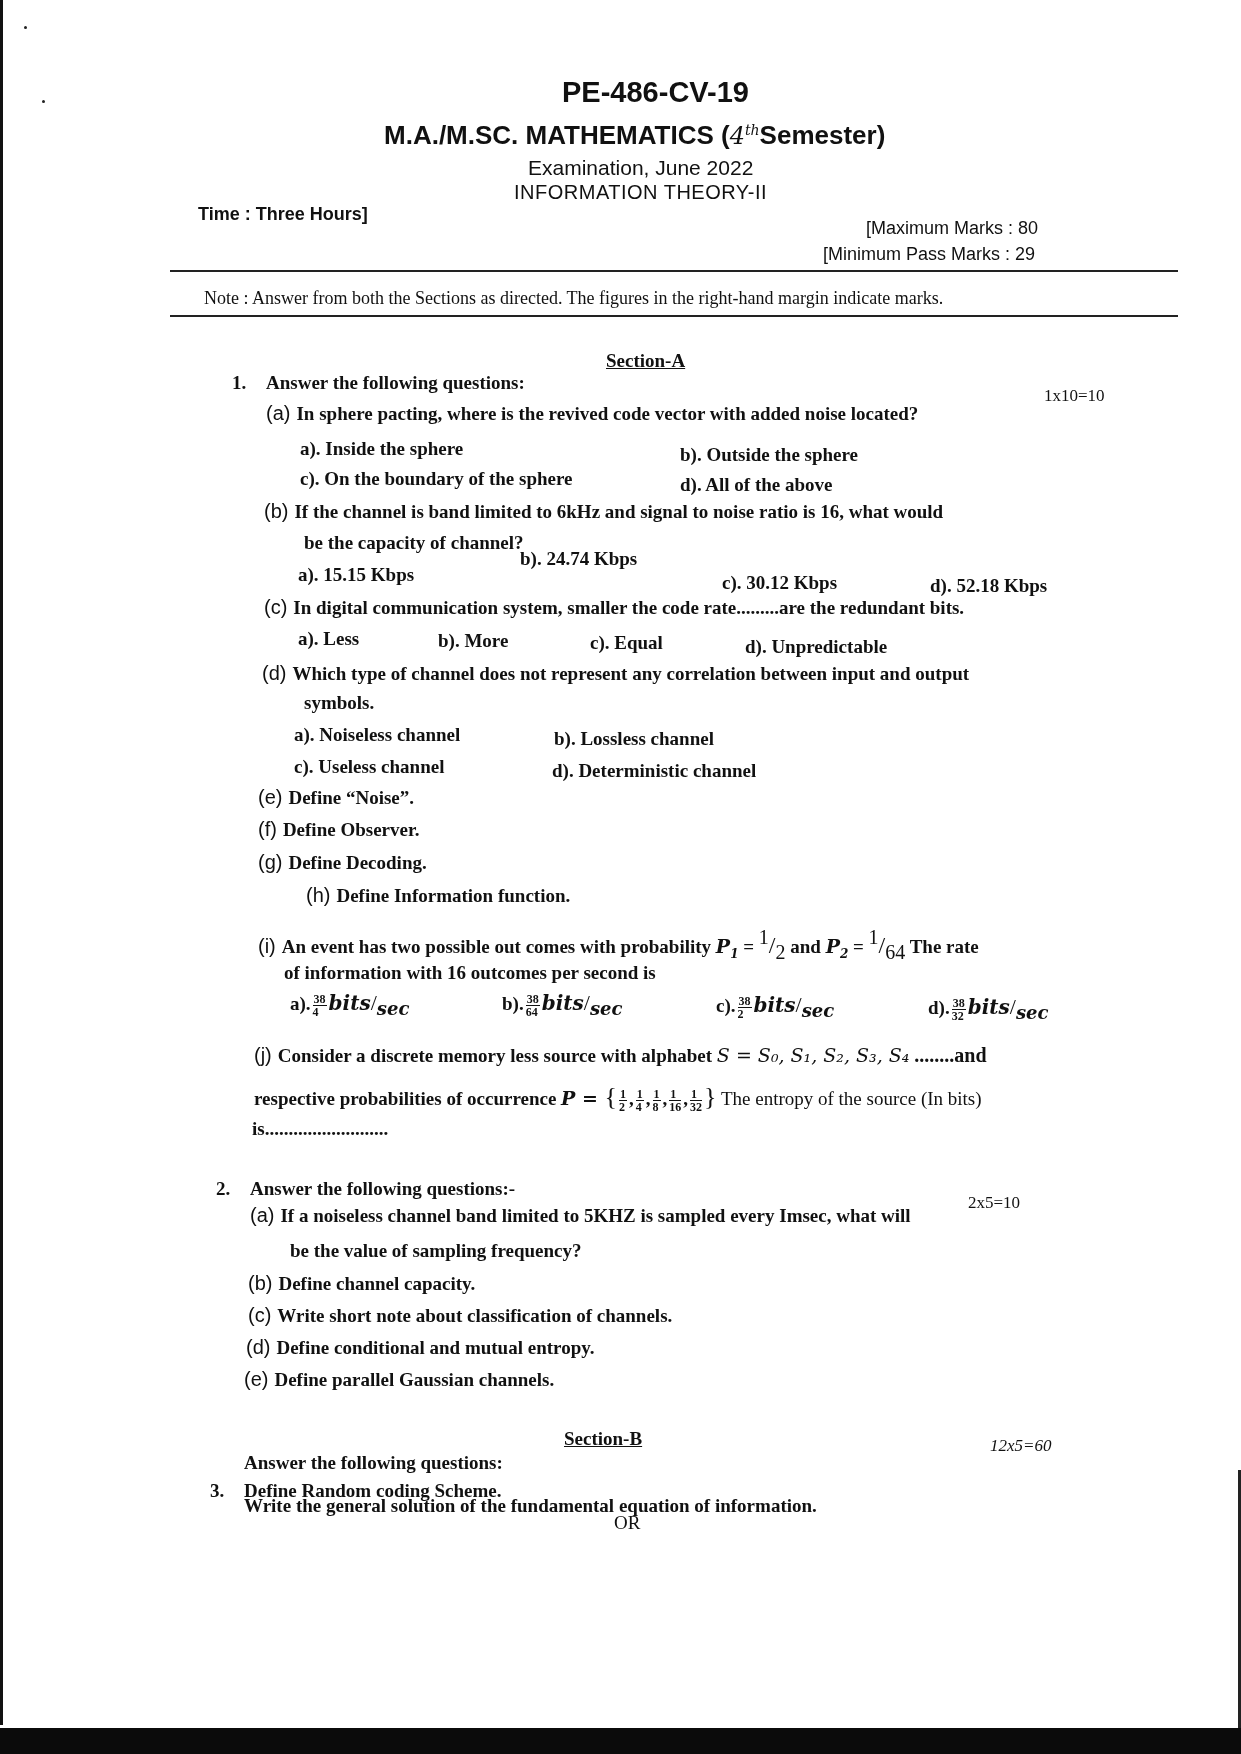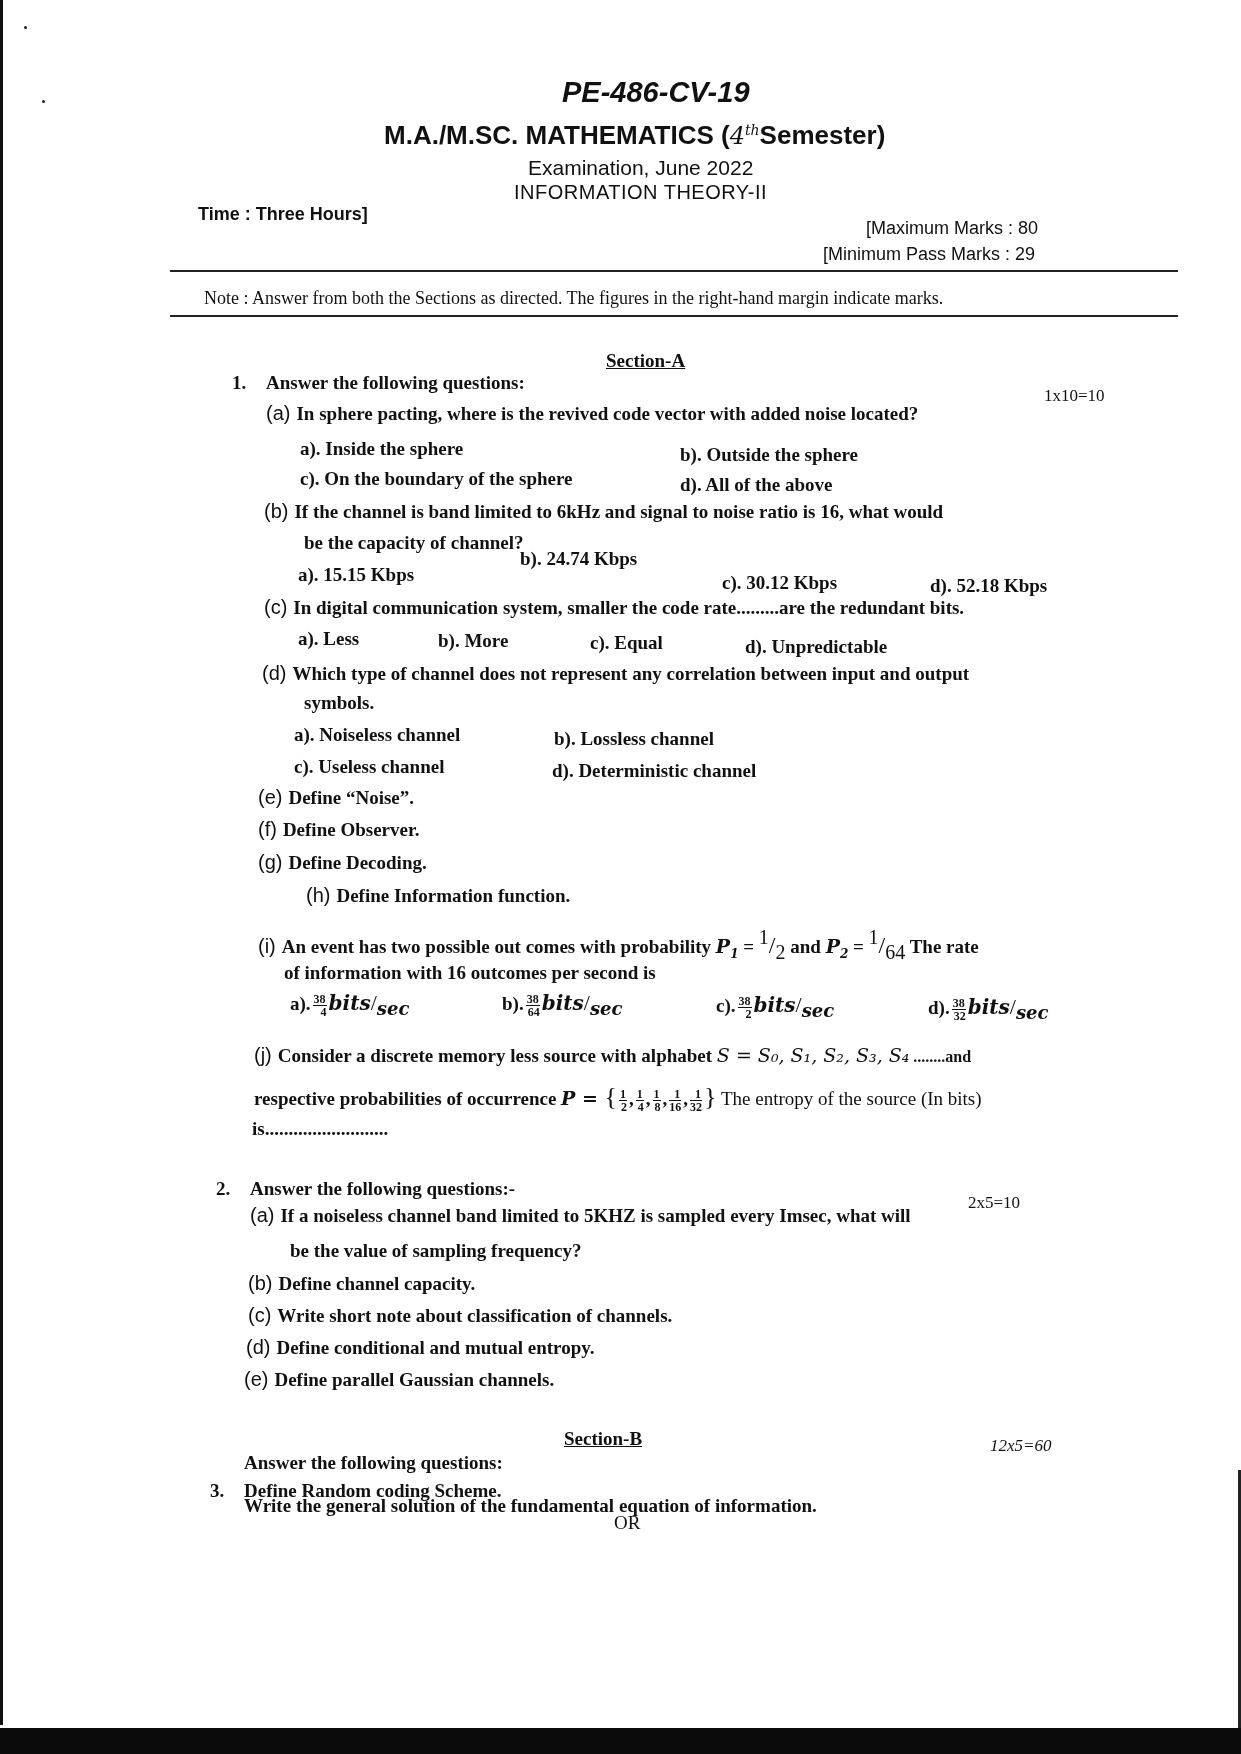--- a/index.html
+++ b/index.html
@@ -4,32 +4,32 @@
 <style>
   html, body { margin:0; padding:0; }
   body { width:1241px; height:1754px; background:#fff; position:relative; overflow:hidden; color:#111; }
   .lborder { position:absolute; left:0; top:0; width:3px; height:1725px; background:#111; }
   .rborder { position:absolute; right:0; top:1470px; width:3px; height:260px; background:#222; }
   .bborder { position:absolute; left:0; bottom:0; width:1241px; height:26px; background:#0b0b0b; }
   .speck { position:absolute; width:3px; height:3px; background:#222; border-radius:50%; }
   .abs { position:absolute; white-space:nowrap; }
   .sans { font-family:"Liberation Sans", "DejaVu Sans", sans-serif; }
   .serif { font-family:"Liberation Serif", "DejaVu Serif", serif; }
-  .hdr-code { font-size:29px; font-weight:bold;font-style:italic; }
+  .hdr-code { font-size:29px; font-weight:bold; }
   .hdr-course { font-size:26px; font-weight:bold; }
   .hdr-exam { font-size:21px; }
   .hdr-subj { font-size:20px; letter-spacing:0.5px; }
   .meta { font-size:18px; font-weight:bold; }
   .hr { position:absolute; height:2px; background:#222; }
   .note { font-size:18px; }
   .q { font-size:19px; font-weight:bold; }
   .qlbl { font-family:"Liberation Sans", "DejaVu Sans", sans-serif; font-weight:normal; font-size:20px; margin-right:6px; }
   .marks { font-size:17px; font-weight:normal; }
   .sec-title { font-size:19px; font-weight:bold; text-decoration:underline; }
-  .frac { display:inline-block; vertical-align:middle; text-align:right; font-size:12px; line-height:12px; margin:0 2px; }
+  .frac { display:inline-block; vertical-align:middle; text-align:left; font-size:12px; line-height:12px; margin:0 2px; }
   .frac span { display:block; }
   .frac .num { border-bottom:1px solid #111; padding:0 1px; }
   .math { font-style:italic; font-family:"DejaVu Serif", serif; }
   .big { font-size:24px; }
   sub { font-size:12px; }
 </style>
 </head>
 <body>
 
 <div class="lborder"></div>
@@ -118,21 +118,21 @@
   <span>b).</span><span class="frac"><span class="num">38</span><span>64</span></span><span class="math" style="font-size:20px;">bits</span><span style="font-size:22px;font-weight:normal;">/</span><sub class="math" style="font-size:18px;">sec</sub>
 </div>
 <div class="abs serif q" style="left:716px;top:992px;">
   <span>c).</span><span class="frac"><span class="num">38</span><span>2</span></span><span class="math" style="font-size:20px;">bits</span><span style="font-size:22px;font-weight:normal;">/</span><sub class="math" style="font-size:18px;">sec</sub>
 </div>
 <div class="abs serif q" style="left:928px;top:994px;">
   <span>d).</span><span class="frac"><span class="num">38</span><span>32</span></span><span class="math" style="font-size:20px;">bits</span><span style="font-size:22px;font-weight:normal;">/</span><sub class="math" style="font-size:18px;">sec</sub>
 </div>
 
 <div class="abs serif q" style="left:254px;top:1044px;">
-  <span class="qlbl">(j)</span><span>Consider a discrete memory less source with alphabet</span> <span class="math" style="font-weight:normal;">S = S₀, S₁, S₂, S₃, S₄</span><span style="font-size:16px;"> ........and</span>
+  <span class="qlbl">(j)</span><span>Consider a discrete memory less source with alphabet</span> <span class="math" style="font-weight:normal;">S = S₀, S₁, S₂, S₃, S₄</span><span style="font-size:20px;"> ........and</span>
 </div>
 <div class="abs serif q" style="left:254px;top:1082px;">
   <span>respective probabilities of occurrence</span> <span class="math">P = </span><span style="font-size:26px;font-weight:normal;">{</span><span class="frac"><span class="num">1</span><span>2</span></span>,<span class="frac"><span class="num">1</span><span>4</span></span>,<span class="frac"><span class="num">1</span><span>8</span></span>,<span class="frac"><span class="num">1</span><span>16</span></span>,<span class="frac"><span class="num">1</span><span>32</span></span><span style="font-size:26px;font-weight:normal;">}</span><span style="font-weight:normal;"> The entropy of the source (In bits)</span>
 </div>
 <div class="abs serif q" style="left:252px;top:1118px;">is..........................</div>
 
 <div class="abs serif q" style="left:216px;top:1178px;">2.</div>
 <div class="abs serif q" style="left:250px;top:1178px;">Answer the following questions:-</div>
 <div class="abs serif marks" style="left:968px;top:1193px;">2x5=10</div>
 

